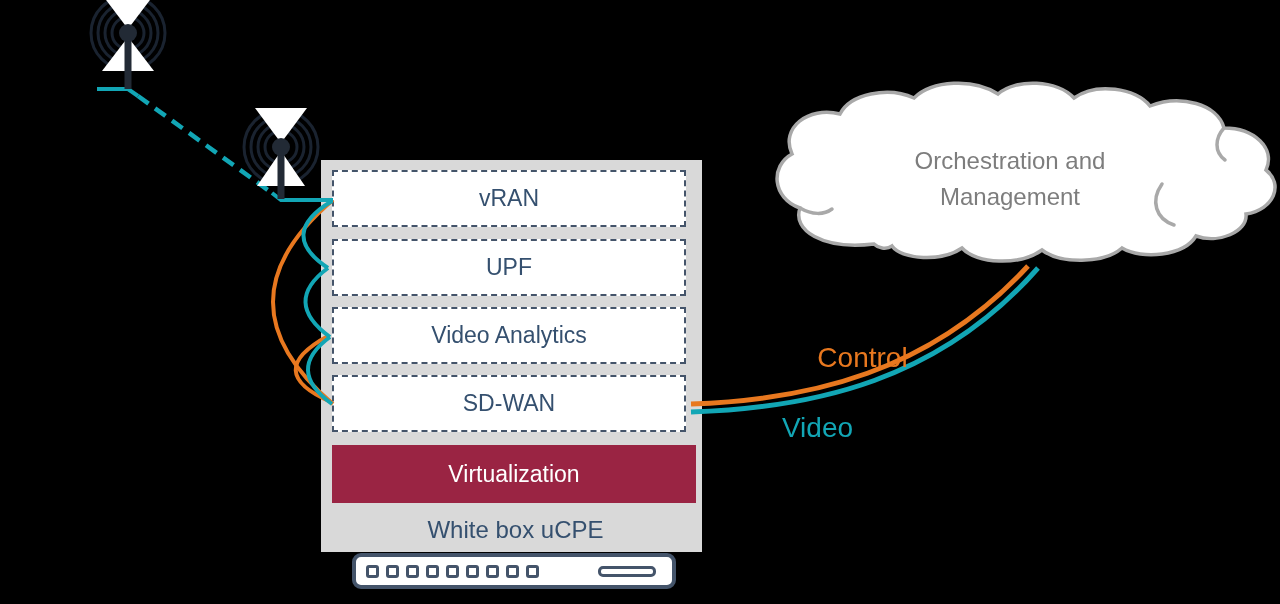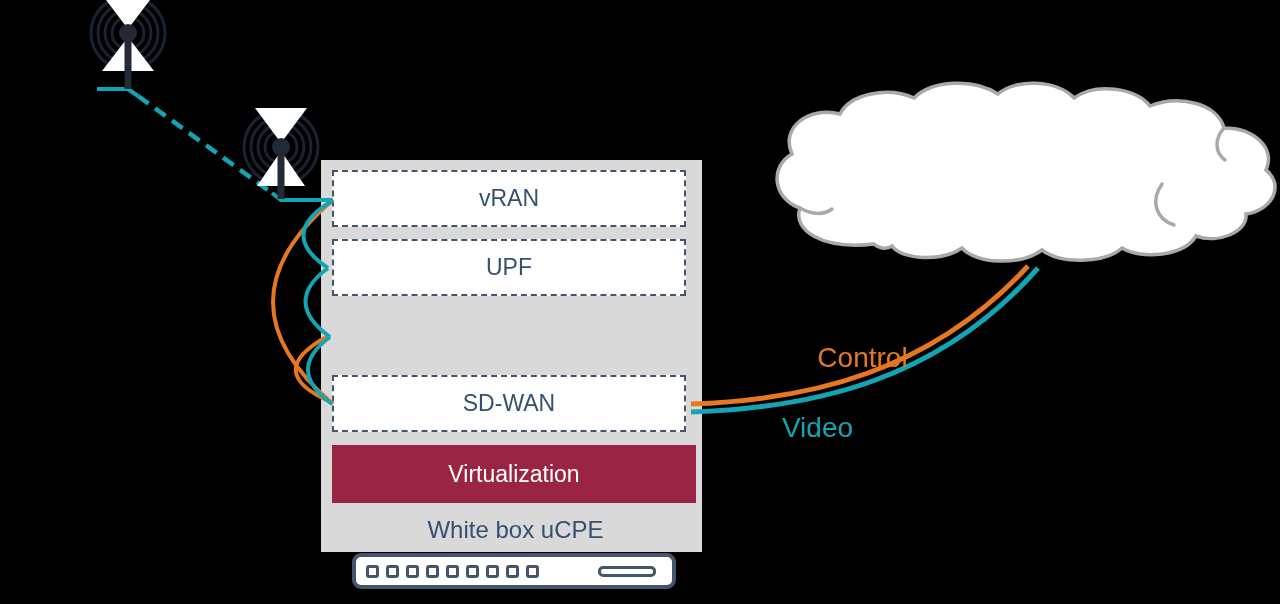--- a/index.html
+++ b/index.html
@@ -60,20 +60,23 @@
 <body>
 
 <div class="stage">
 
   <div class="ucpe-box">
     <div class="layer l0">
       <span>vRAN</span>
     </div>
     <div class="layer l1">
       <span>UPF</span>
+    </div>
+    <div class="layer l2">
+      <span>Video Analytics</span>
     </div>
     <div class="layer l3">
       <span>SD-WAN</span>
     </div>
     <div class="virt">
       <span>Virtualization</span>
     </div>
     <div class="ucpe-title">White box uCPE</div>
     <div class="chassis">
 
@@ -146,17 +149,19 @@
         C 1020,266 976,264 962,248
         C 942,262 902,260 892,246
         C 886,250 878,248 874,244 Z"></path>
       <path class="cloud-notch" d="M 800,208 C 812,215 824,215 832,209"></path>
       <path class="cloud-notch" d="M 1224,128 C 1215,138 1214,152 1225,160"></path>
       <path class="cloud-notch" d="M 1162,184 C 1150,201 1156,219 1174,225"></path>
     </g>
   </svg>
 
   <div class="cloud-label">
+    <span>Orchestration and</span>
+    <span>Management</span>
   </div>
   <div class="link-label control">Control</div>
   <div class="link-label data">Video</div>
 
 </div>
 
 </body></html>

